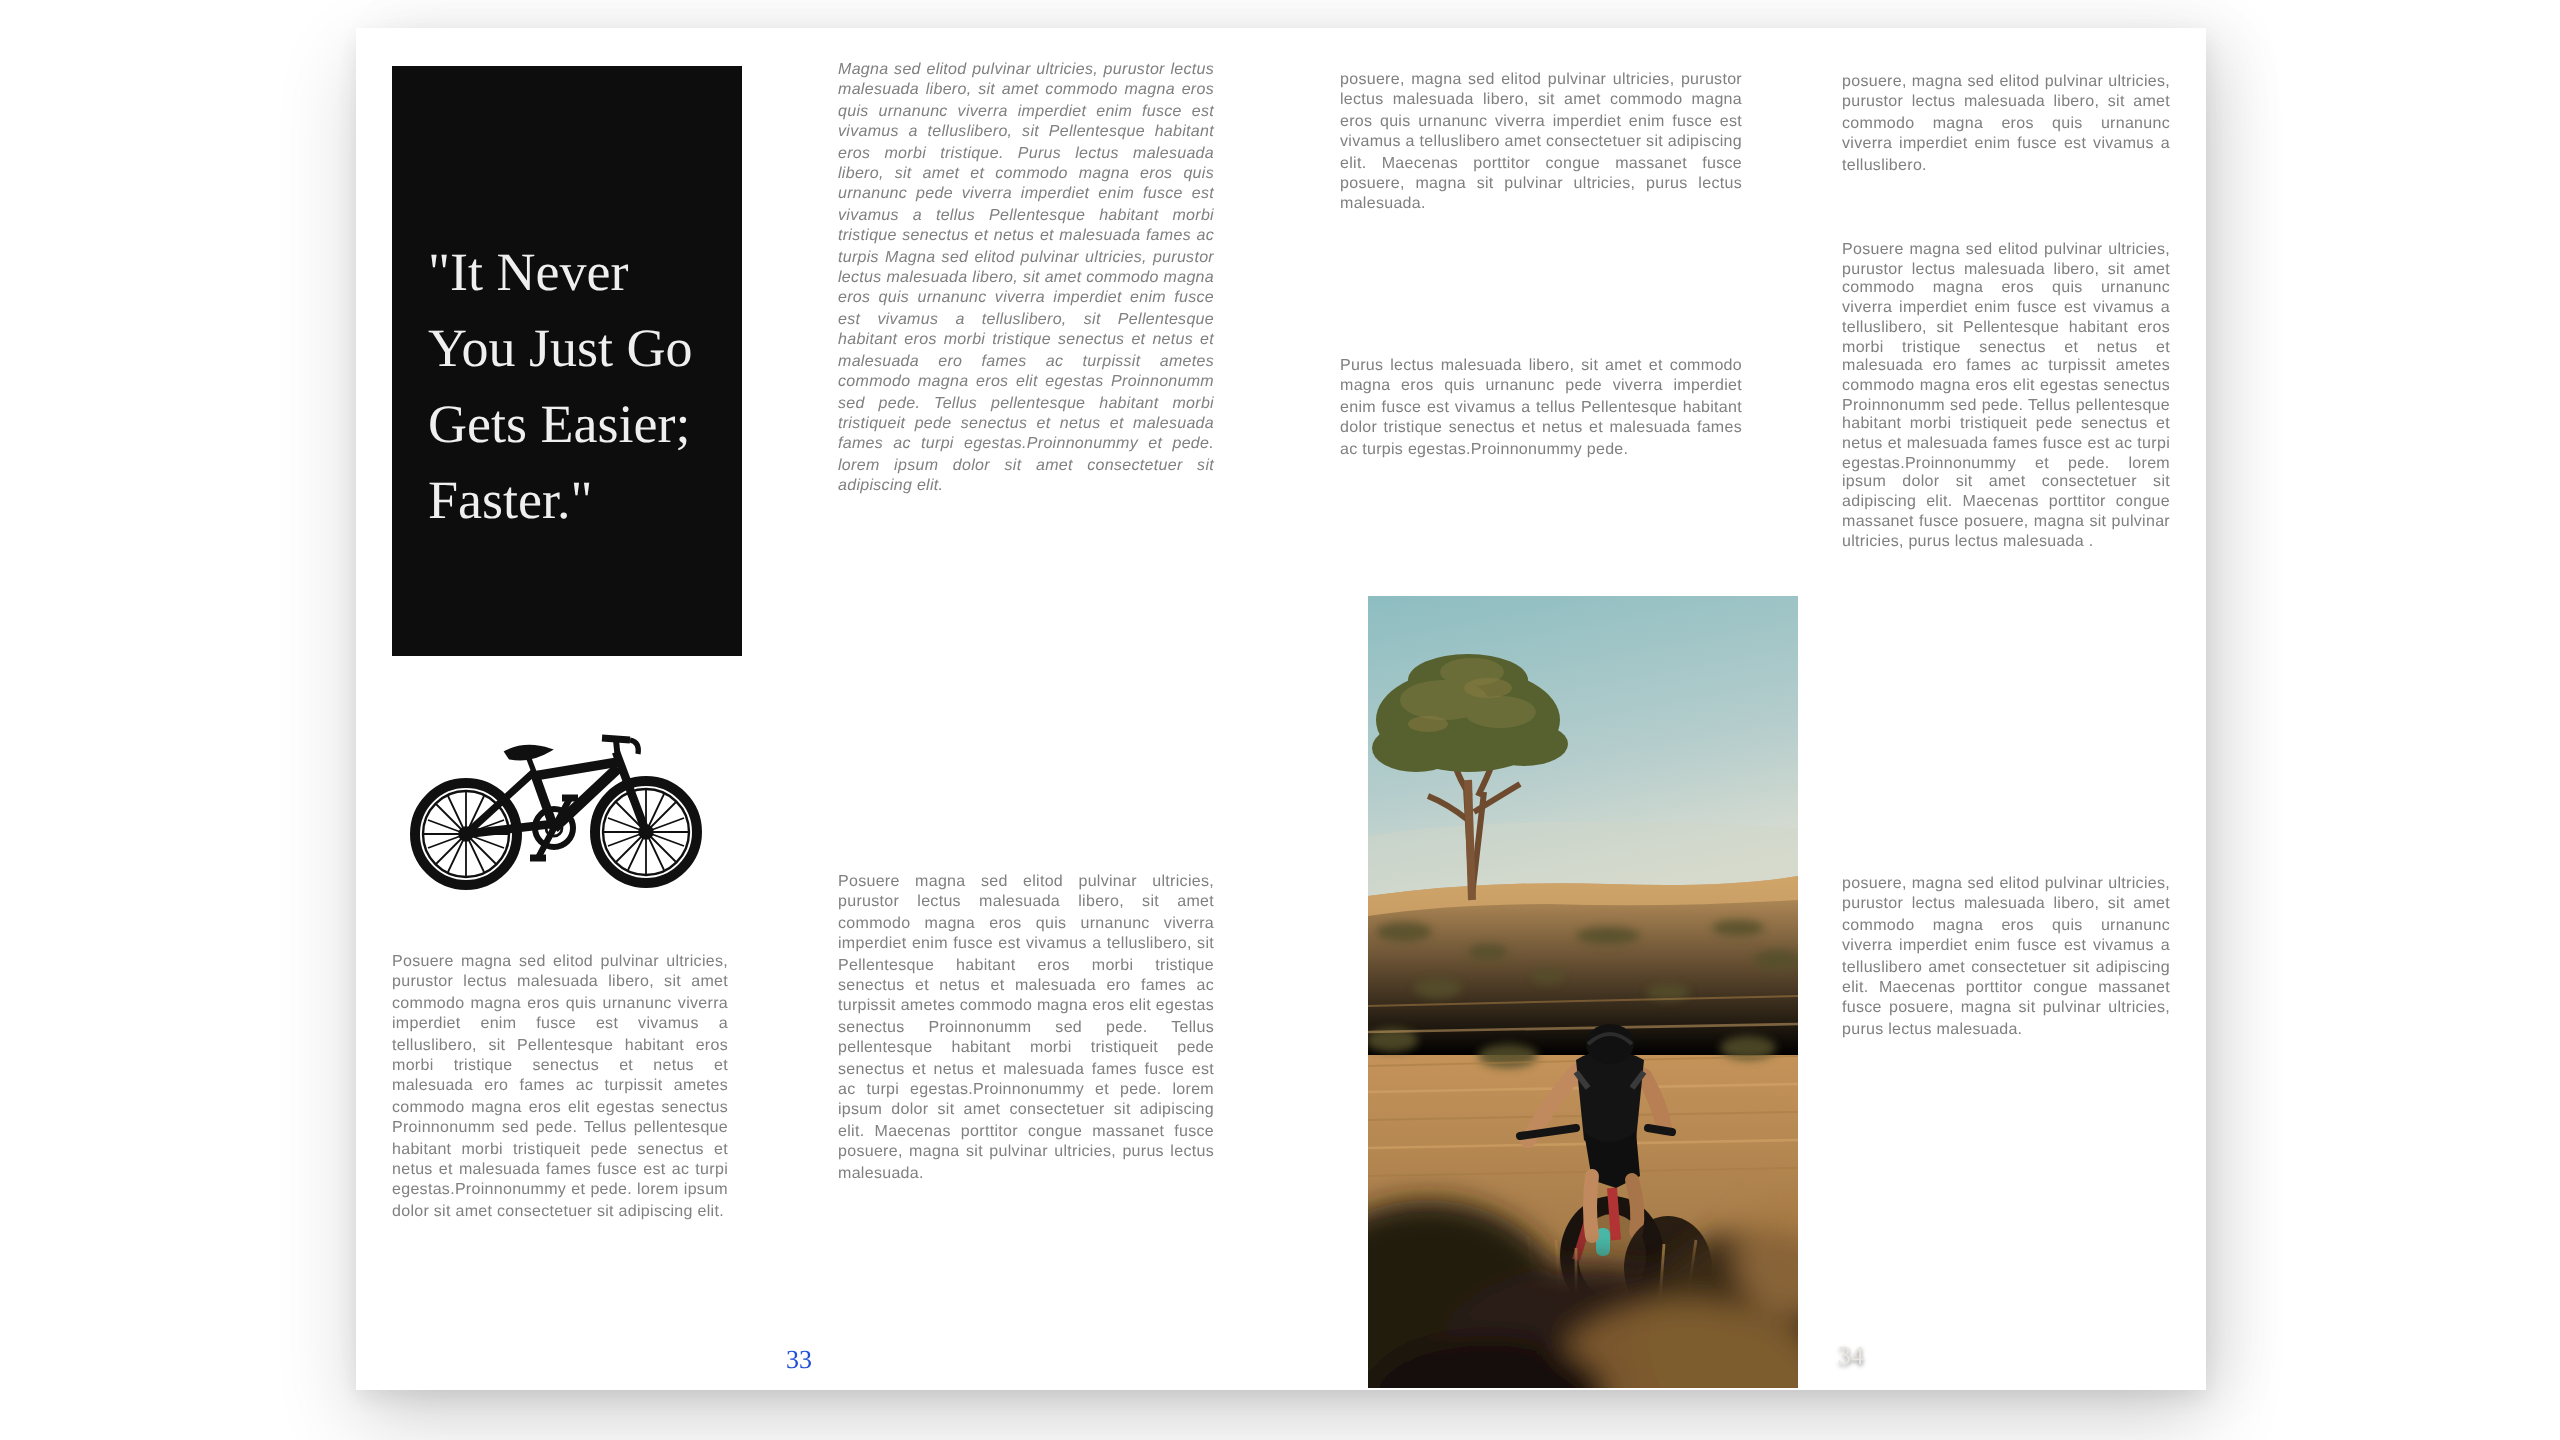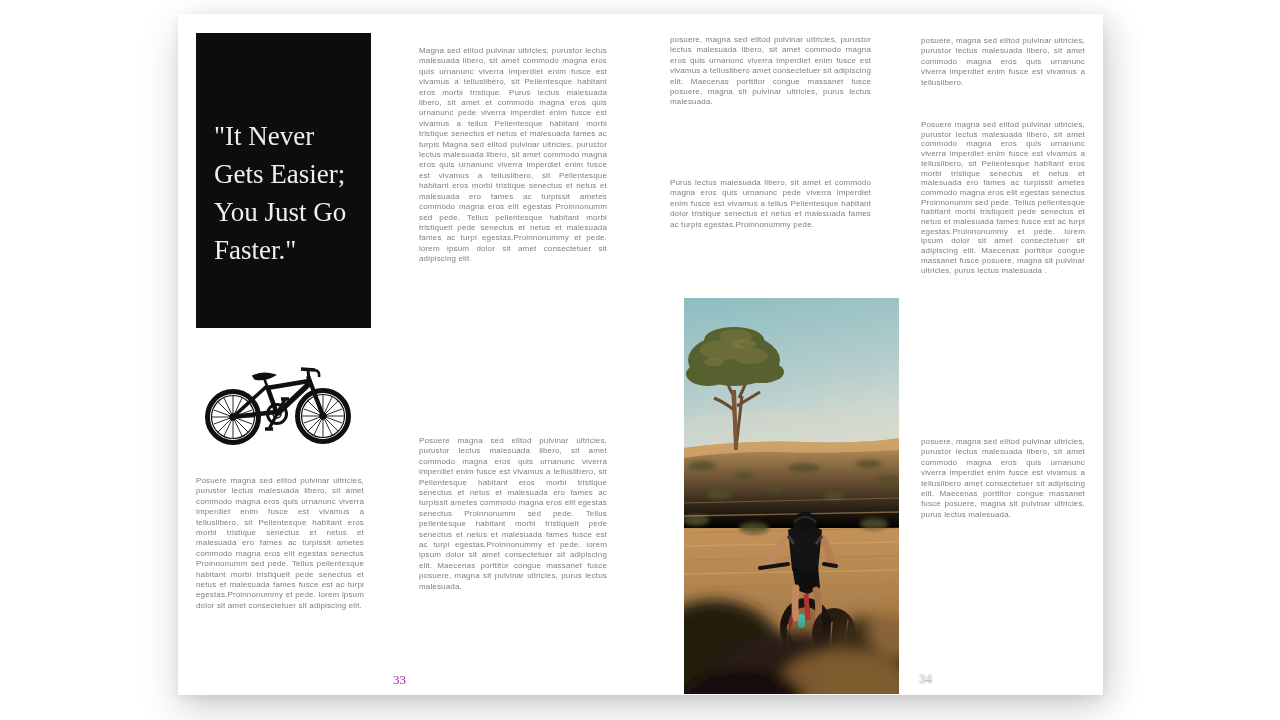--- a/index.html
+++ b/index.html
@@ -23,25 +23,25 @@
   }
   #quote-text{
     position:absolute;left:18px;top:84px;width:146px;
     font-family:"Liberation Serif","DejaVu Serif",serif;
     color:#efefef;font-size:27px;line-height:38px;font-weight:400;
   }
   
   #bike-wrap{left:27px;top:334px;width:146px;height:102px;}
   
   #p33-col1-para{left:18px;top:454px;width:168px;}
-  #p33-col2-para1{left:241px;top:24px;width:188px;}
+  #p33-col2-para1{left:241px;top:8px;width:188px;font-style:italic;}
   #p33-col2-para2{left:241px;top:414px;width:188px;}
   .page-num{
     font-family:"Liberation Serif","DejaVu Serif",serif;
-    font-size:13px;color:#a21caf;
+    font-size:13px;color:#1d4ed8;
   }
   #p33-num{left:215px;top:658px;}
   
   #p34-col1-para1{left:492px;top:13px;width:201px;}
   #p34-col1-para2{left:492px;top:156px;width:201px;}
   #p34-col2-para1{left:743px;top:14px;width:164px;}
   #p34-col2-para2{left:743px;top:98px;width:164px;line-height:9.7px;}
   #p34-col2-para3{left:743px;top:415px;width:164px;}
   
   #photo{
@@ -57,22 +57,22 @@
 <body>
 
 <div id="canvas">
   <div id="spread">
 
     <div>
 
       <div id="quote-box" class="abs">
         <div id="quote-text">
           <div>"It Never</div>
+          <div>You Just Go</div>
           <div>Gets Easier;</div>
-          <div>You Just Go</div>
           <div>Faster."</div>
         </div>
       </div>
 
       <div id="bike-wrap" class="abs">
         <svg width="146" height="102" viewBox="0 0 146 102">
           <g stroke="#101010" fill="none">
 
             <circle cx="28" cy="69" r="25.5" stroke-width="5"></circle>
             <circle cx="118" cy="68" r="25.5" stroke-width="5"></circle>

